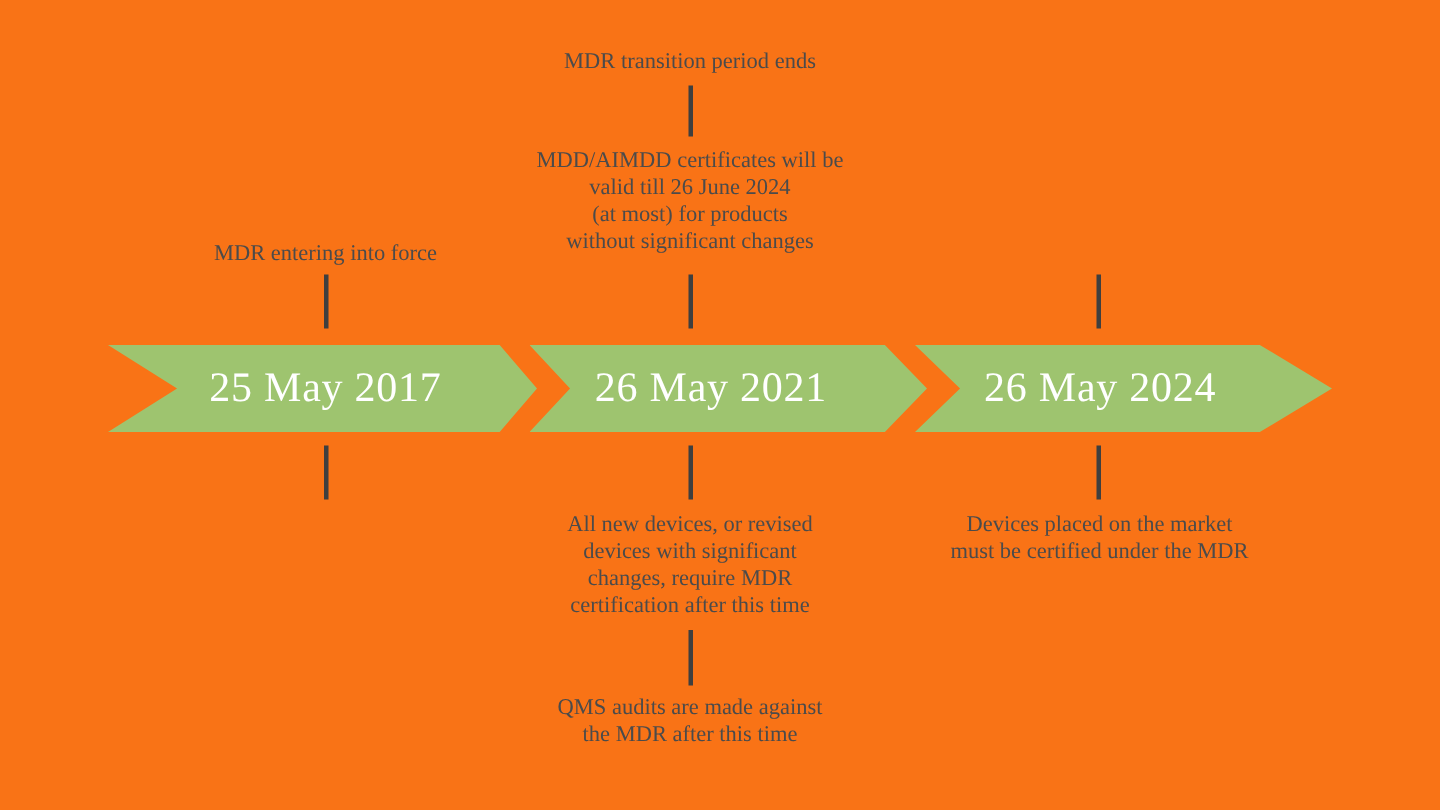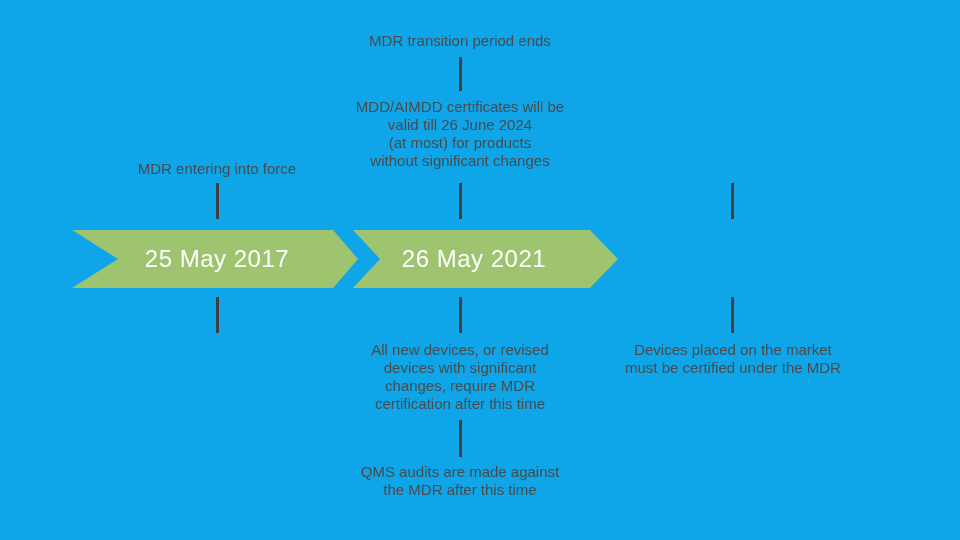--- a/index.html
+++ b/index.html
@@ -1,21 +1,21 @@
 <!DOCTYPE html>
 <html style="--band-green: #9ec46f; --body-text: #4b4b4b; --tick: #3f3f3f; --date-text: #ffffff;"><head>
 <meta charset="utf-8">
 <style>
   html, body { margin: 0; padding: 0; background: #ffffff; }
   .canvas {
     position: relative;
     width: 960px;
     height: 540px;
-    background: #0ea5e9;
-    font-family: Liberation Sans, sans-serif;
+    background: #f97316;
+    font-family: Liberation Serif, serif;
     overflow: hidden;
   }
   .note {
     position: absolute;
     color: var(--body-text, #4b4b4b);
     font-size: 15px;
     line-height: 18px;
     text-align: center;
     white-space: pre-line;
   }
@@ -29,21 +29,21 @@
     top: 230px;
     height: 58px;
     box-sizing: border-box;
     background: var(--band-green, #9ec46f);
     display: flex;
     align-items: center;
     justify-content: center;
   }
   .date {
     color: var(--date-text, #ffffff);
-    font-size: 24px;
+    font-size: 28px;
     letter-spacing: 0.5px;
   }
   
   .c2-top   { left: 330px; top: 32px;  width: 260px; }
   .t1       { left: 459px; top: 57px;  height: 34px; }
   .c2-above { left: 340px; top: 98px;  width: 240px; }
   .t2       { left: 459px; top: 183px; height: 36px; }
   
   .c1-above { left: 97px;  top: 160px; width: 240px; }
   .t3       { left: 216px; top: 183px; height: 36px; }
@@ -86,20 +86,23 @@
   <div class="tick t3"></div>
 
   <div class="tick t4"></div>
 
   <div class="seg seg1">
     <span class="date">25 May 2017</span>
   </div>
   <div class="seg seg2">
     <span class="date">26 May 2021</span>
   </div>
+  <div class="seg seg3">
+    <span class="date">26 May 2024</span>
+  </div>
 
   <div class="tick t5"></div>
 
   <div class="tick t6"></div>
   <div class="note c2-below">All new devices, or revised
 devices with significant
 changes, require MDR
 certification after this time</div>
   <div class="tick t7"></div>
   <div class="note c2-below2">QMS audits are made against

